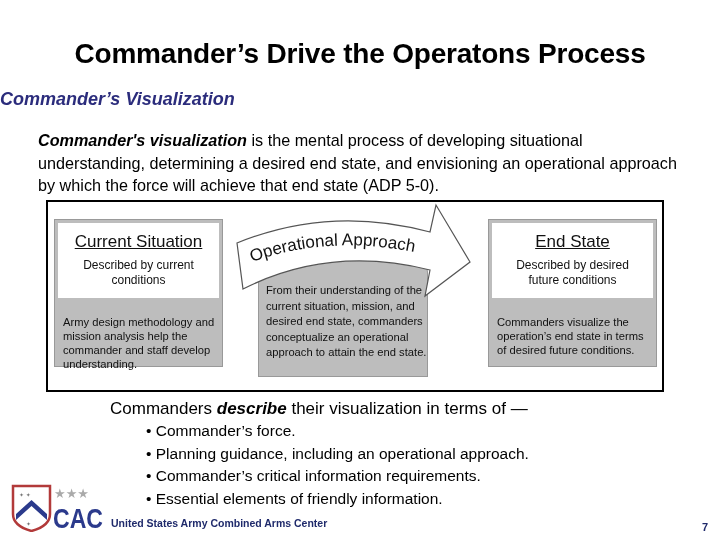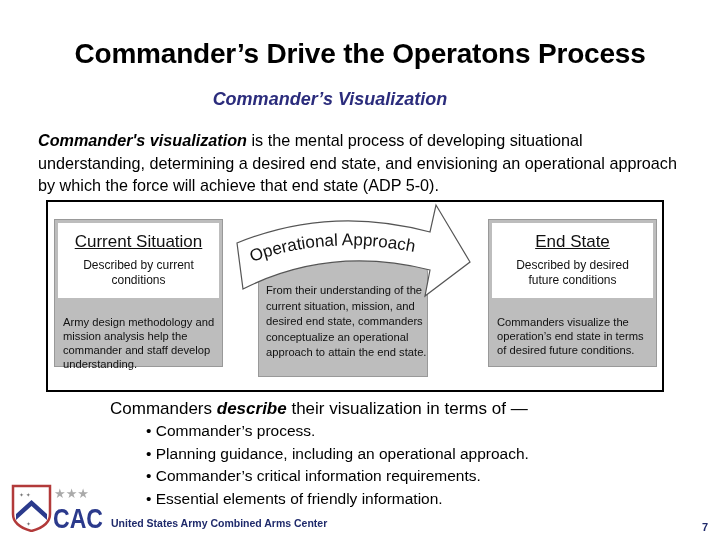--- a/index.html
+++ b/index.html
@@ -1,19 +1,19 @@
 <!DOCTYPE html>
 <html><head>
 <meta charset="utf-8">
 <style>
   html, body { margin: 0; padding: 0; }
   body { width: 720px; height: 540px; position: relative; background: #ffffff; overflow: hidden; font-family: "Liberation Sans", sans-serif; color: #000; }
   .abs { position: absolute; }
   .title { left: 0; top: 38px; width: 720px; text-align: center; font-size: 28px; font-weight: bold; letter-spacing: -0.2px; }
-  .subtitle { left: 0; top: 89px; width: 660px; text-align: center; font-size: 18px; font-weight: bold; font-style: italic; color: #2b2c7c; }
+  .subtitle { left: 0; top: 89px; width: 660px; font-size: 18px; font-weight: bold; font-style: italic; color: #2b2c7c; }
   .intro { left: 38px; top: 129px; width: 650px; font-size: 16.2px; line-height: 22.5px; }
   .intro b { font-style: italic; }
   .diagram { left: 46px; top: 200px; width: 618px; height: 192px; border: 2px solid #000; box-sizing: border-box; background: #fff; }
   .panel { width: 169px; height: 148px; background: #bdbdbd; border: 1px solid #999; box-sizing: border-box; }
   .panel .top { margin: 3px 3px 14px 3px; height: 75px; background: #fff; text-align: center; }
   .panel .head { font-size: 17px; text-decoration: underline; padding-top: 9px; color: #111; }
   .panel .sub { font-size: 12px; line-height: 15px; margin-top: 6px; color: #111; }
   .panel .body { font-size: 11.2px; line-height: 14px; padding: 3px 6px 0 8px; color: #111; }
   .mid-box { left: 258px; top: 250px; width: 170px; height: 127px; background: #bdbdbd; border: 1px solid #999; box-sizing: border-box; border-radius: 50% 50% 0 0 / 22px 22px 0 0; }
   .mid-text { left: 266px; top: 283px; width: 165px; font-size: 11.2px; line-height: 15.5px; color: #111; }
@@ -58,21 +58,21 @@
 <div class="abs panel" style="left:488px; top:219px;">
   <div class="top">
     <div class="head">End State</div>
     <div class="sub" style="padding:0 12px;">Described by desired future conditions</div>
   </div>
   <div class="body">Commanders visualize the operation’s end state in terms of desired future conditions.</div>
 </div>
 
 <div class="abs describe"><span>Commanders </span><b>describe</b><span> their visualization in terms of —</span></div>
 <ul class="abs bullets">
-  <li>• Commander’s process.</li>
+  <li>• Commander’s force.</li>
   <li>• Planning guidance, including an operational approach.</li>
   <li>• Commander’s critical information requirements.</li>
   <li>• Essential elements of friendly information.</li>
 </ul>
 
 <svg class="abs logo" width="95" height="48">
   <path d="M3,2 L40,2 L40,30 Q40,42 21.5,47 Q3,42 3,30 Z" fill="#fff" stroke="#b23a3a" stroke-width="2.5"></path>
   <path d="M6,30 L21.5,16 L37,30 L37,36 L21.5,22 L6,36 Z" fill="#2b3a8c"></path>
   <text x="9" y="13" font-size="6" fill="#777">✦ ✦</text>
   <text x="16" y="42" font-size="6" fill="#777">✦</text>

